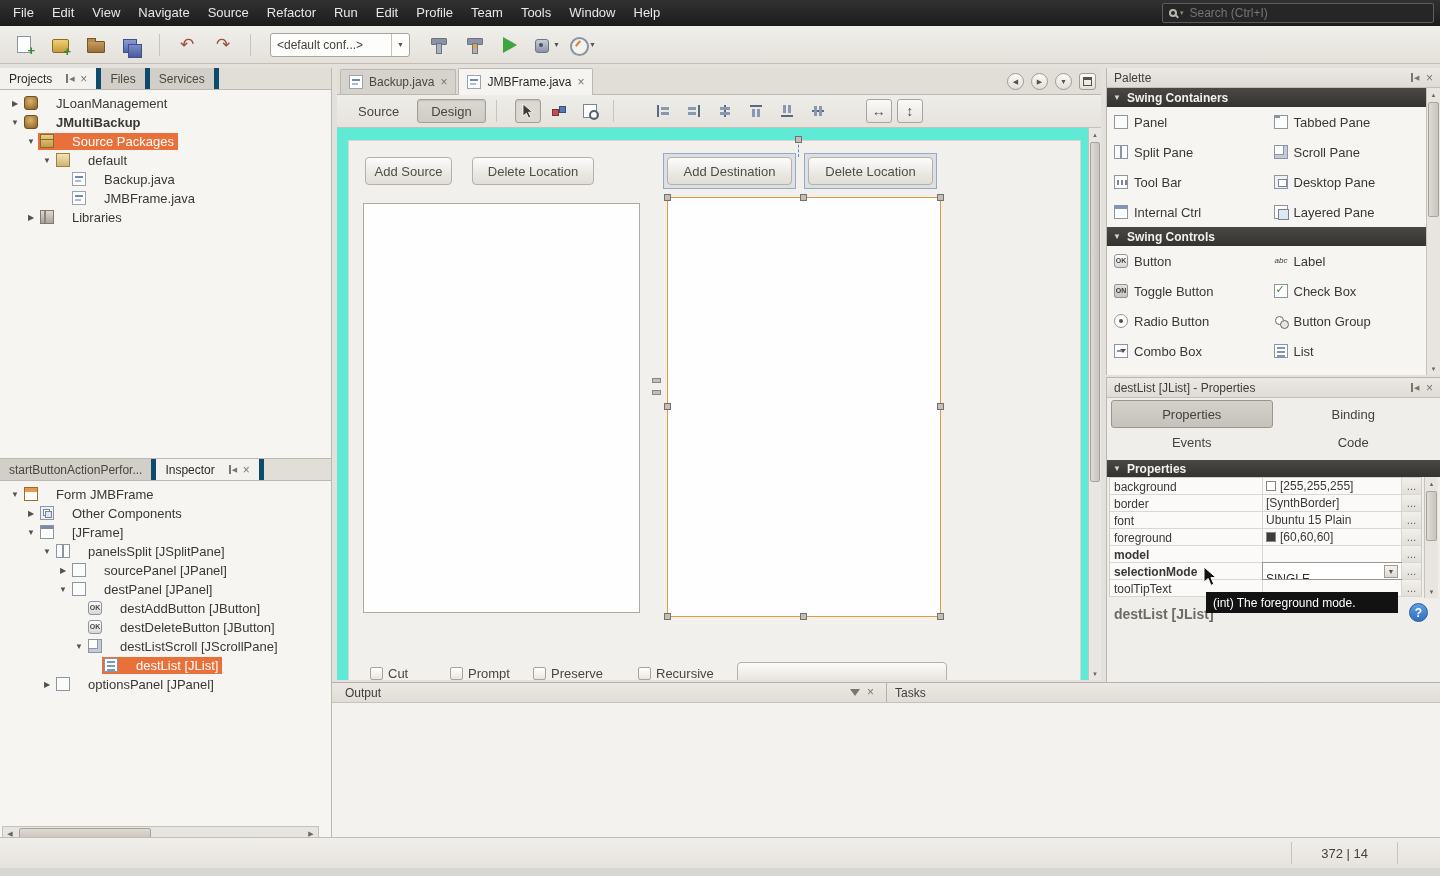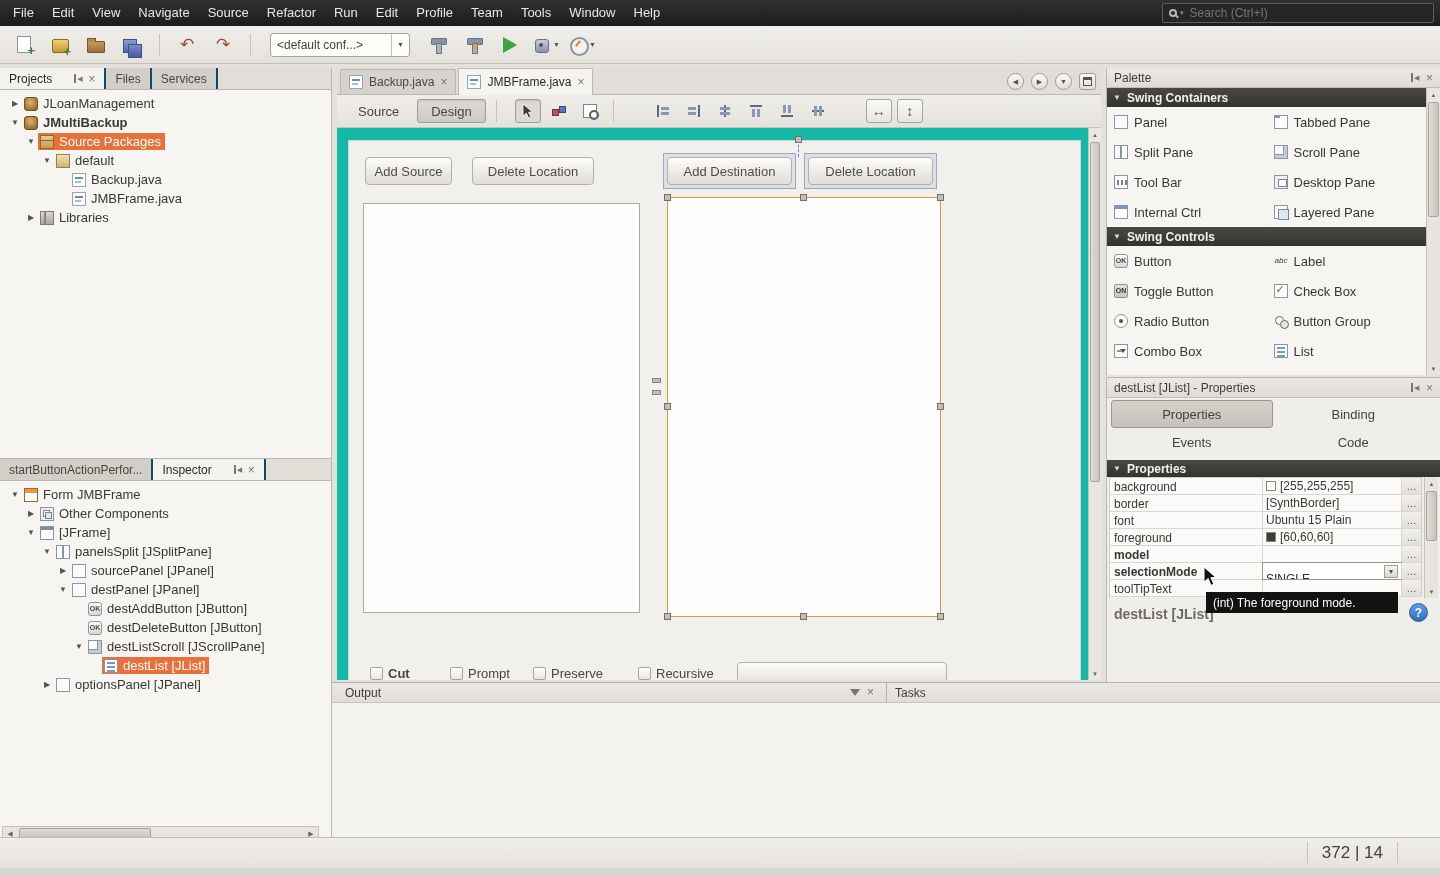--- a/index.html
+++ b/index.html
@@ -39,37 +39,37 @@
   .clean-build-icon::after{content:"";position:absolute;left:8px;top:8px;width:4px;height:9px;background:linear-gradient(#e8a23c,#aab2c0);border:1px solid #6b7485;}
   .run-icon{width:0;height:0;border-left:14px solid #3fa33f;border-top:8px solid transparent;border-bottom:8px solid transparent;}
   .debug-icon::before{content:"";position:absolute;left:3px;top:4px;width:12px;height:12px;background:linear-gradient(#c8cdd6,#8a93a5);border:1px solid #6b7485;border-radius:3px;}
   .debug-icon::after{content:"";position:absolute;left:7px;top:8px;width:4px;height:4px;background:#4a5364;border-radius:50%;}
   .profile-icon::before{content:"";position:absolute;left:2px;top:2px;width:15px;height:15px;border:2px solid #8a93a5;border-radius:50%;background:#f4f2ee;}
   .profile-icon::after{content:"";position:absolute;left:9px;top:5px;width:2px;height:7px;background:#e07a2a;transform:rotate(40deg);}
   .dd-caret{font-size:7px;color:#55524c;margin-left:2px;}
 
   
   .window-tabbar{height:22px;background:#e1ded8;border-bottom:1px solid #bcb8b1;display:flex;align-items:stretch;flex:none;}
-  .wtab{display:flex;align-items:center;gap:22px;padding:0 9px;font-size:12px;color:#4a4742;background:#d2cfc8;border-right:2px solid #0c4a6e;white-space:nowrap;}
+  .wtab{display:flex;align-items:center;gap:14px;padding:0 9px;font-size:12px;color:#4a4742;background:#d2cfc8;border-right:5px solid #0c4a6e;white-space:nowrap;}
   .wtab.active{background:#f4f2ef;color:#2c2a27;}
   .wtab-icons{display:none;gap:5px;align-items:center;}
   .wtab.active .wtab-icons{display:flex;}
   .dock-icon{width:9px;height:9px;position:relative;display:inline-block;}
   .dock-icon::before{content:"";position:absolute;left:0;top:0;bottom:0;width:2px;background:#7a766f;}
   .dock-ic( on)::after{}
   .dock-icon::after{content:"◀";position:absolute;left:3px;top:0;font-size:7px;line-height:9px;color:#7a766f;}
   .close-x{font-size:12px;line-height:1;color:#7a766f;}
   .side-window-title{height:20px;background:linear-gradient(#ece9e4,#dfdcd6);border-bottom:1px solid #c2beb7;display:flex;align-items:center;gap:6px;padding:0 7px;font-size:12px;color:#3f3d39;}
   .side-window-title .title-text{flex:1;white-space:nowrap;overflow:hidden;}
 
   
   .tree{position:relative;padding-top:4px;flex:1;overflow:hidden;background:#f6f5f2;}
   .tree-row{display:flex;align-items:center;height:19px;padding-left:calc(8px + (var(--indent,0) * 16px));white-space:nowrap;}
   .tree-arrow{width:14px;font-size:8px;color:#55524c;text-align:center;flex:none;}
-  .tree-body{display:flex;align-items:flex-end;gap:5px;padding:1px 4px 1px 2px;}
+  .tree-body{display:flex;align-items:flex-start;gap:18px;padding:1px 4px 1px 2px;}
   .tree-label{font-size:13px;color:#3a3833;}
   .tree-row.selected .tree-body{background:#e8703a;}
   .tree-row.selected .tree-label{color:#fff;}
   .tree-row.bold .tree-label{font-weight:bold;}
 
   
   .icn{position:relative;display:inline-block;width:14px;height:14px;flex:none;background:#fdfdfc;border:1px solid #8b95a5;}
   .tabbed-pane-icon::before{content:"";position:absolute;left:-1px;top:-1px;width:6px;height:3px;background:#8b95a5;}
   .split-pane-icon::before{content:"";position:absolute;left:5px;top:0;bottom:0;width:2px;background:#8b95a5;}
   .scroll-pane-icon::before{content:"";position:absolute;right:0;top:0;bottom:0;width:3px;background:#c3cbd6;border-left:1px solid #8b95a5;}
@@ -150,21 +150,21 @@
   .ai-cv::before{left:2px;top:7px;width:12px;height:2px;background:#5a6a80;}
   .ai-cv::after{left:4px;top:3px;width:3px;height:10px;background:#8898b0;box-shadow:5px 0 0 #8898b0;}
   .conn-icon{position:relative;width:16px;height:16px;}
   .conn-icon::before{content:"";position:absolute;left:1px;top:6px;width:5px;height:5px;background:#c05050;border:1px solid #803030;}
   .conn-icon::after{content:"";position:absolute;right:1px;top:3px;width:5px;height:5px;background:#5878b0;border:1px solid #30507f;}
   .preview-icon{position:relative;width:14px;height:14px;border:1px solid #7a8494;background:#fff;}
   .preview-icon::after{content:"";position:absolute;right:-3px;bottom:-3px;width:6px;height:6px;border:2px solid #556070;border-radius:50%;background:rgba(255,255,255,.6);}
   .size-btn{width:26px;height:24px;border:1px solid #a9a49c;border-radius:3px;background:linear-gradient(#fafaf8,#e8e5e0);display:flex;align-items:center;justify-content:center;font-size:14px;color:#55524c;}
 
   
-  #canvas{position:absolute;left:337px;top:64px;width:764px;height:552px;background:#14b8a6;overflow:hidden;}
+  #canvas{position:absolute;left:337px;top:64px;width:764px;height:552px;background:#5eead4;overflow:hidden;}
   .form-surface{position:absolute;left:11px;top:12px;width:733px;height:560px;background:#f2f0ed;border:1px solid #d8d5cf;border-bottom:none;}
   .form-btn{position:absolute;display:flex;align-items:center;justify-content:center;font-size:13px;color:#514d46;background:linear-gradient(#fcfcfb,#ebe8e4 60%,#e1ded8);border:1px solid #b5b0a8;border-radius:4px;white-space:nowrap;}
   .glaze{position:absolute;background:rgba(125,150,185,0.18);border:1px solid #94aac7;}
   .form-list{position:absolute;background:#fefefe;}
   #list-left{left:26px;top:75px;width:277px;height:410px;border:1px solid #aeaaa2;}
   #list-right{left:330px;top:69px;width:274px;height:420px;border:1px solid #e0993c;}
   .handle{position:absolute;width:7px;height:7px;background:#c2bfb9;border:1px solid #75716a;}
   .guide-v{position:absolute;left:461px;top:12px;height:17px;border-left:1px dashed #5f87c0;}
   .divider-grip{position:absolute;width:9px;height:5px;background:#c2bfb9;border:1px solid #8a867e;}
   .canvas-scroll{position:absolute;right:0;top:0;width:13px;height:552px;background:#e9e7e3;border-left:1px solid #c6c2bb;}
@@ -211,21 +211,21 @@
   .prop-row.editing .pv-text{text-decoration:underline;color:#2e2c29;margin-top:16px;}
   .combo-arrow{display:none;margin-left:auto;width:14px;height:13px;background:linear-gradient(#f4f2ee,#dcd9d3);border:1px solid #a09b93;font-size:7px;color:#55524c;align-items:center;justify-content:center;flex:none;}
   .prop-row.editing .combo-arrow{display:flex;}
   #props-scroll{top:99px;height:121px;right:2px;}
   #component-label{position:absolute;left:7px;top:228px;font-size:14px;font-weight:bold;color:#6e6a64;}
   #help-btn{position:absolute;right:12px;top:225px;width:19px;height:19px;border-radius:50%;background:linear-gradient(#5ea0e0,#2f6fc0);border:1px solid #2a5a9a;color:#fff;font-weight:bold;font-size:12px;display:flex;align-items:center;justify-content:center;}
   #props-tooltip{position:absolute;left:99px;top:214px;width:192px;height:21px;background:#121212;color:#fff;font-size:12px;display:flex;align-items:center;padding-left:7px;z-index:6;white-space:nowrap;}
 
   
   #statusbar{position:absolute;left:0;bottom:0;width:1440px;height:31px;background:linear-gradient(#f0eeea,#e6e3dd);border-top:1px solid #c2beb7;}
-  #caret-cell{position:absolute;right:42px;top:4px;bottom:4px;display:flex;align-items:center;padding:0 14px;border-left:1px solid #c8c4bd;border-right:1px solid #c8c4bd;font-size:17px;color:#45423d;}
+  #caret-cell{position:absolute;right:42px;top:4px;bottom:4px;display:flex;align-items:center;padding:0 29px;border-left:1px solid #c8c4bd;border-right:1px solid #c8c4bd;font-size:13px;color:#45423d;}
 
   #mouse-cursor{position:absolute;left:1203px;top:566px;z-index:50;}
   .vsplit{position:absolute;top:0;height:781px;width:5px;background:#e4e1dc;}
 </style>
 </head>
 <body>
 
 <div id="app">
 
   <div id="menubar">
@@ -592,21 +592,21 @@
       <div class="handle" style="left:600px;top:66px;"></div>
       <div class="handle" style="left:327px;top:275px;"></div>
       <div class="handle" style="left:600px;top:275px;"></div>
       <div class="handle" style="left:327px;top:485px;"></div>
       <div class="handle" style="left:463px;top:485px;"></div>
       <div class="handle" style="left:600px;top:485px;"></div>
 
       <div class="divider-grip" style="left:315px;top:250px;"></div>
       <div class="divider-grip" style="left:315px;top:262px;"></div>
 
-      <div class="form-check" style="left:33px;top:538px;font-weight:bold;">
+      <div class="form-check" style="left:33px;top:538px;">
         <span class="cb-box"></span>
         <span>Cut</span>
       </div>
       <div class="form-check" style="left:113px;top:538px;">
         <span class="cb-box"></span>
         <span>Prompt</span>
       </div>
       <div class="form-check" style="left:196px;top:538px;">
         <span class="cb-box"></span>
         <span>Preserve</span>

